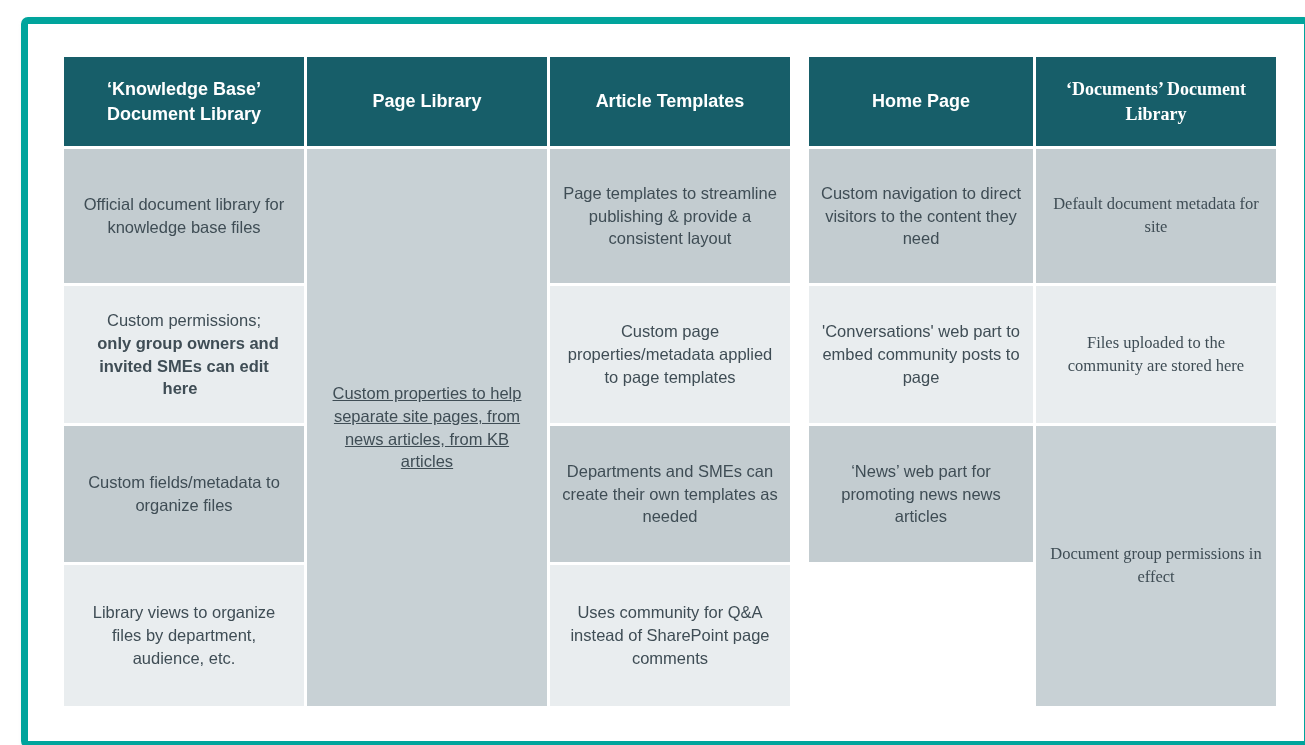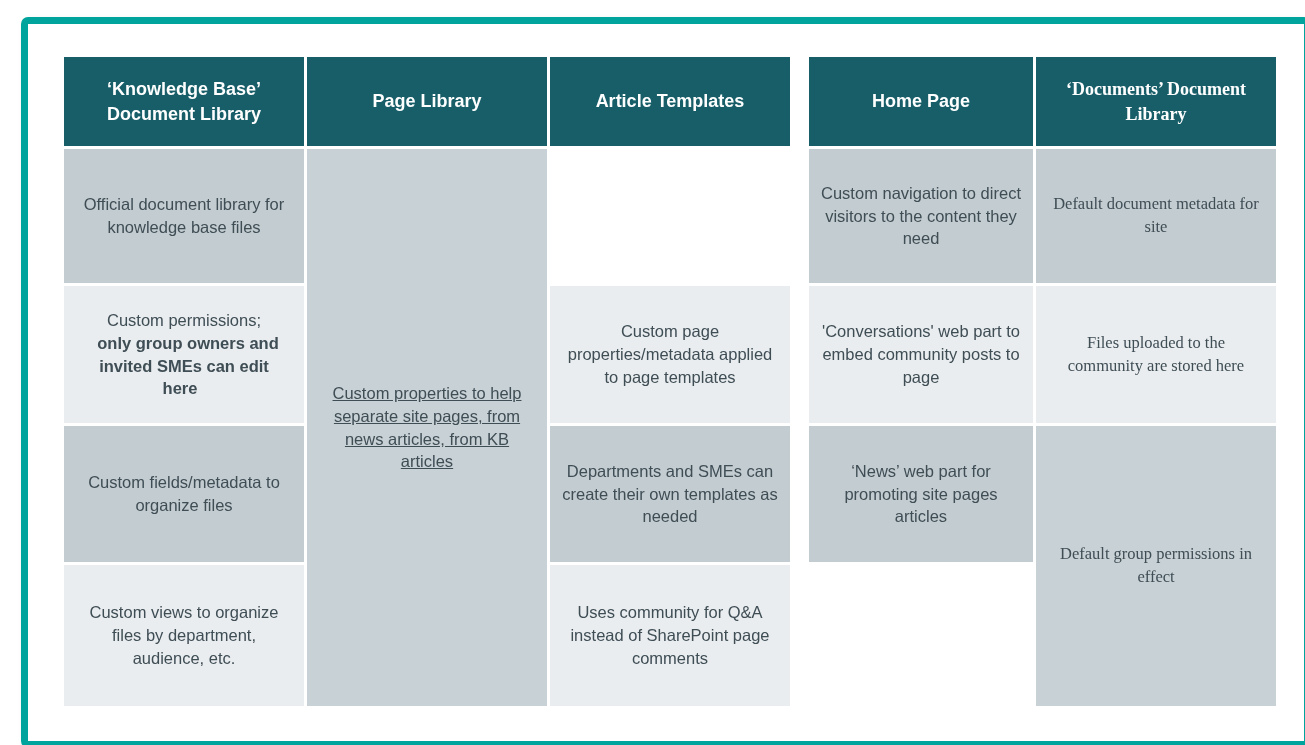--- a/index.html
+++ b/index.html
@@ -59,31 +59,32 @@
       <div class="th col2 hrow">Page Library</div>
       <div class="th col3 hrow">Article Templates</div>
       <div class="th col4 hrow">Home Page</div>
       <div class="th col5 hrow">‘Documents’ Document Library</div>
 
       <div class="td dark col1 r1">Official document library for knowledge base files</div>
       <div class="td light col1 r2">
         <p><span>Custom permissions; </span><span class="b">only group owners and invited SMEs can edit here</span></p>
       </div>
       <div class="td dark col1 r3">Custom fields/metadata to organize files</div>
-      <div class="td light col1 r4">Custom views to organize files by department, audience, etc.</div>
+      <div class="td light col1 r4">Library views to organize files by department, audience, etc.</div>
 
       <div class="td merged col2 span-all">Custom properties to help separate site pages, from news articles, from KB articles</div>
 
+      <div class="td dark col3 r1">Page templates to streamline publishing &amp; provide a consistent layout</div>
       <div class="td light col3 r2">Custom page properties/metadata applied to page templates</div>
       <div class="td dark col3 r3">Departments and SMEs can create their own templates as needed</div>
       <div class="td light col3 r4">Uses community for Q&amp;A instead of SharePoint page comments</div>
 
       <div class="td dark col4 r1">Custom navigation to direct visitors to the content they need</div>
       <div class="td light col4 r2">'Conversations' web part to embed community posts to page</div>
-      <div class="td dark col4 r3">‘News’ web part for promoting site pages articles</div>
+      <div class="td dark col4 r3">‘News’ web part for promoting news news articles</div>
 
       <div class="td dark col5 r1">Default document metadata for site</div>
       <div class="td light col5 r2">Files uploaded to the community are stored here</div>
-      <div class="td merged col5 span-34">Default group permissions in effect</div>
+      <div class="td merged col5 span-34">Document group permissions in effect</div>
 
     </div>
   </div>
 </div>
 
 </body></html>

